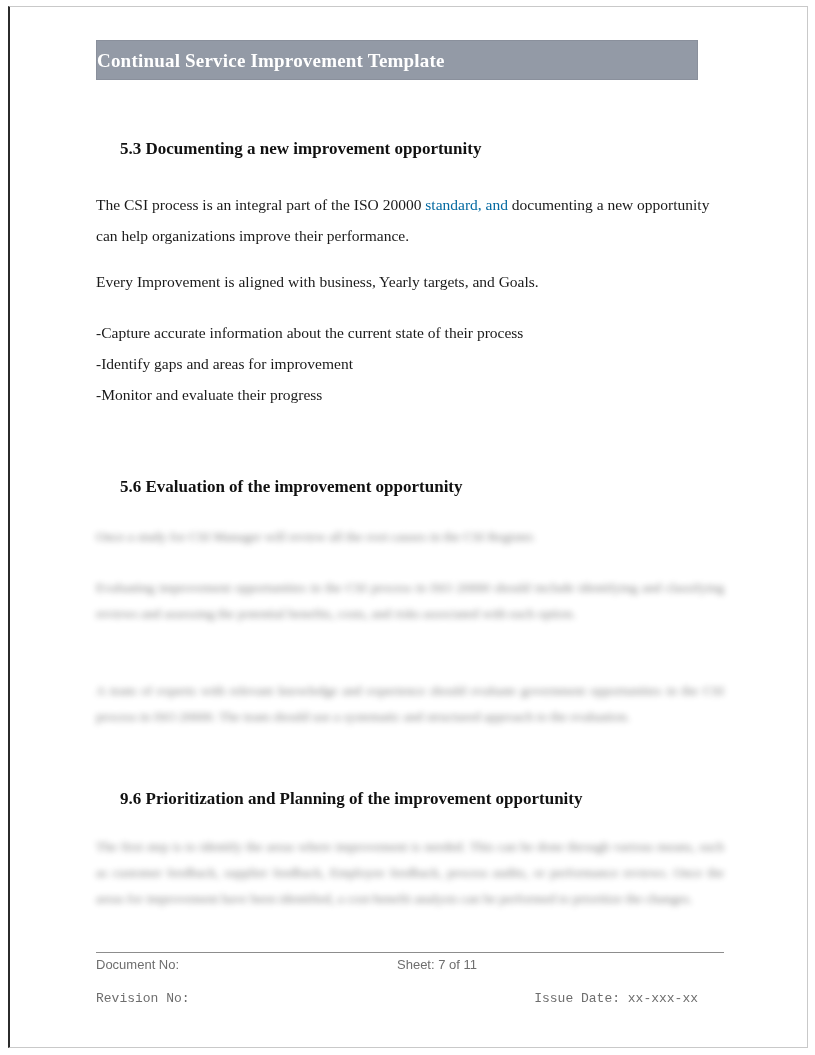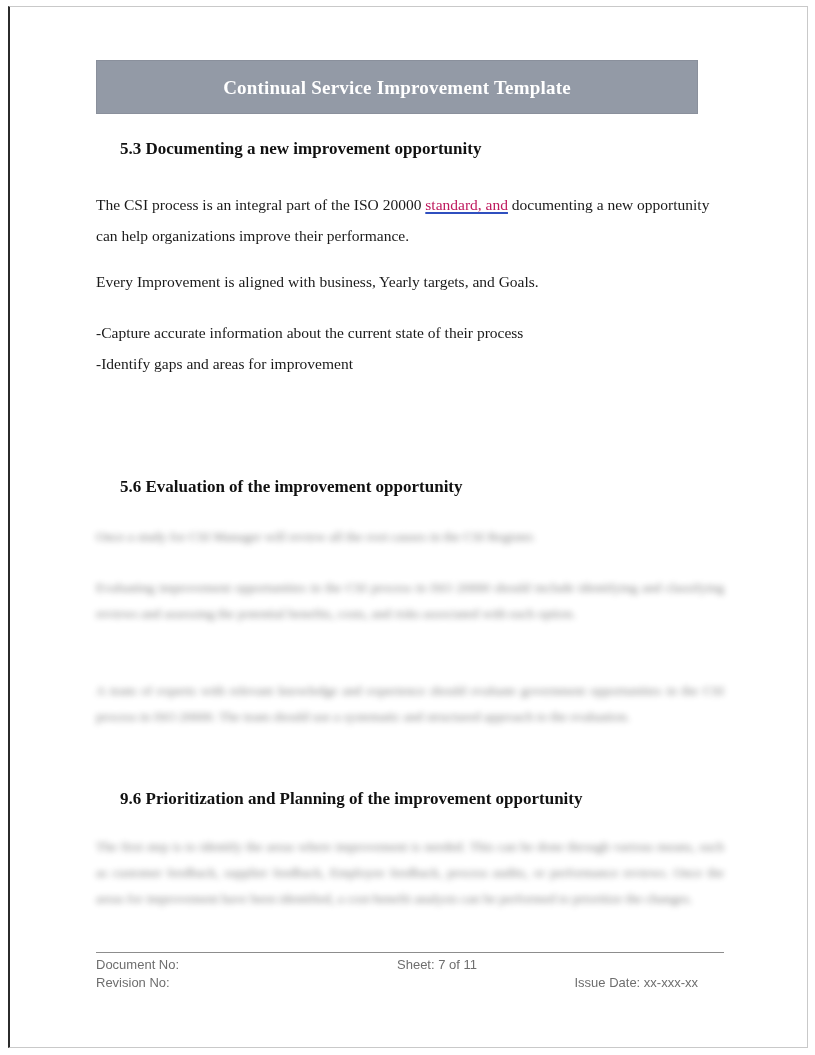--- a/index.html
+++ b/index.html
@@ -34,29 +34,29 @@
     border-left-color: #2b2b2b;
     border-left-width: 2px;
     box-sizing: border-box;
     pointer-events: none;
   }
 
   
   .title-banner {
     position: absolute;
     left: 96px;
-    top: 60px;
+    top: 40px;
     width: 602px;
-    height: 54px;
+    height: 40px;
     background: #939aa6;
     border: 1px solid #8a909c;
     box-sizing: border-box;
     display: flex;
     align-items: center;
-    justify-content: center;
+    justify-content: flex-start;
   }
 
   .title-banner-text {
     color: #ffffff;
     font-size: 19px;
     font-weight: bold;
     font-family: "Liberation Serif", "DejaVu Serif", serif;
     letter-spacing: 0.2px;
     line-height: 1;
   }
@@ -88,22 +88,21 @@
     font-family: "Liberation Serif", "DejaVu Serif", serif;
   }
 
   .para-intro   { top: 189px; }
   .para-aligned { top: 266px; }
   .list-intro   { top: 317px; }
 
   .list-line { display: block; }
 
   .link-underline {
-    color: #be185d;
-    text-decoration: underline;
+    color: #0369a1;
     text-decoration-color: #2f4fbf;
     text-underline-offset: 2px;
     text-decoration-thickness: 1.5px;
   }
 
   
   .blurred {
     position: absolute;
     left: 96px;
     width: 628px;
@@ -140,21 +139,21 @@
     background: #8d8d8d;
     width: 100%;
   }
 
   .footer-row {
     position: relative;
     height: 18px;
     margin-top: 4px;
   }
 
-  .footer-row.second { margin-top: 0; }
+  .footer-row.second { margin-top: 16px; font-family: Liberation Mono, monospace; }
 
   .f-left   { position: absolute; left: 0; top: 0; }
   .f-center { position: absolute; left: 301px; top: 0; }
   .f-right  { position: absolute; right: 26px; top: 0; }
 </style>
 </head>
 <body>
 
 <div id="page">
 
@@ -168,20 +167,21 @@
 
   <div class="body-block para-intro">
     <span>The CSI process is an integral part of the ISO 20000 </span><span class="link-underline">standard, and</span><span> documenting a new opportunity can help organizations improve their performance.</span>
   </div>
 
   <div class="body-block para-aligned">Every Improvement is aligned with business, Yearly targets, and Goals.</div>
 
   <div class="body-block list-intro">
     <span class="list-line">-Capture accurate information about the current state of their process</span>
     <span class="list-line">-Identify gaps and areas for improvement</span>
+    <span class="list-line">-Monitor and evaluate their progress</span>
   </div>
 
   <div class="section-heading" id="heading-63">5.6 Evaluation of the improvement opportunity</div>
 
   <div class="blurred single blur-1">Once a study for CSI Manager will review all the root causes in the CSI Register.</div>
 
   <div class="blurred blur-2">Evaluating improvement opportunities in the CSI process in ISO 20000 should include identifying and classifying reviews and assessing the potential benefits, costs, and risks associated with each option.</div>
 
   <div class="blurred blur-3">A team of experts with relevant knowledge and experience should evaluate government opportunities in the CSI process in ISO 20000. The team should use a systematic and structured approach to the evaluation.</div>
 

